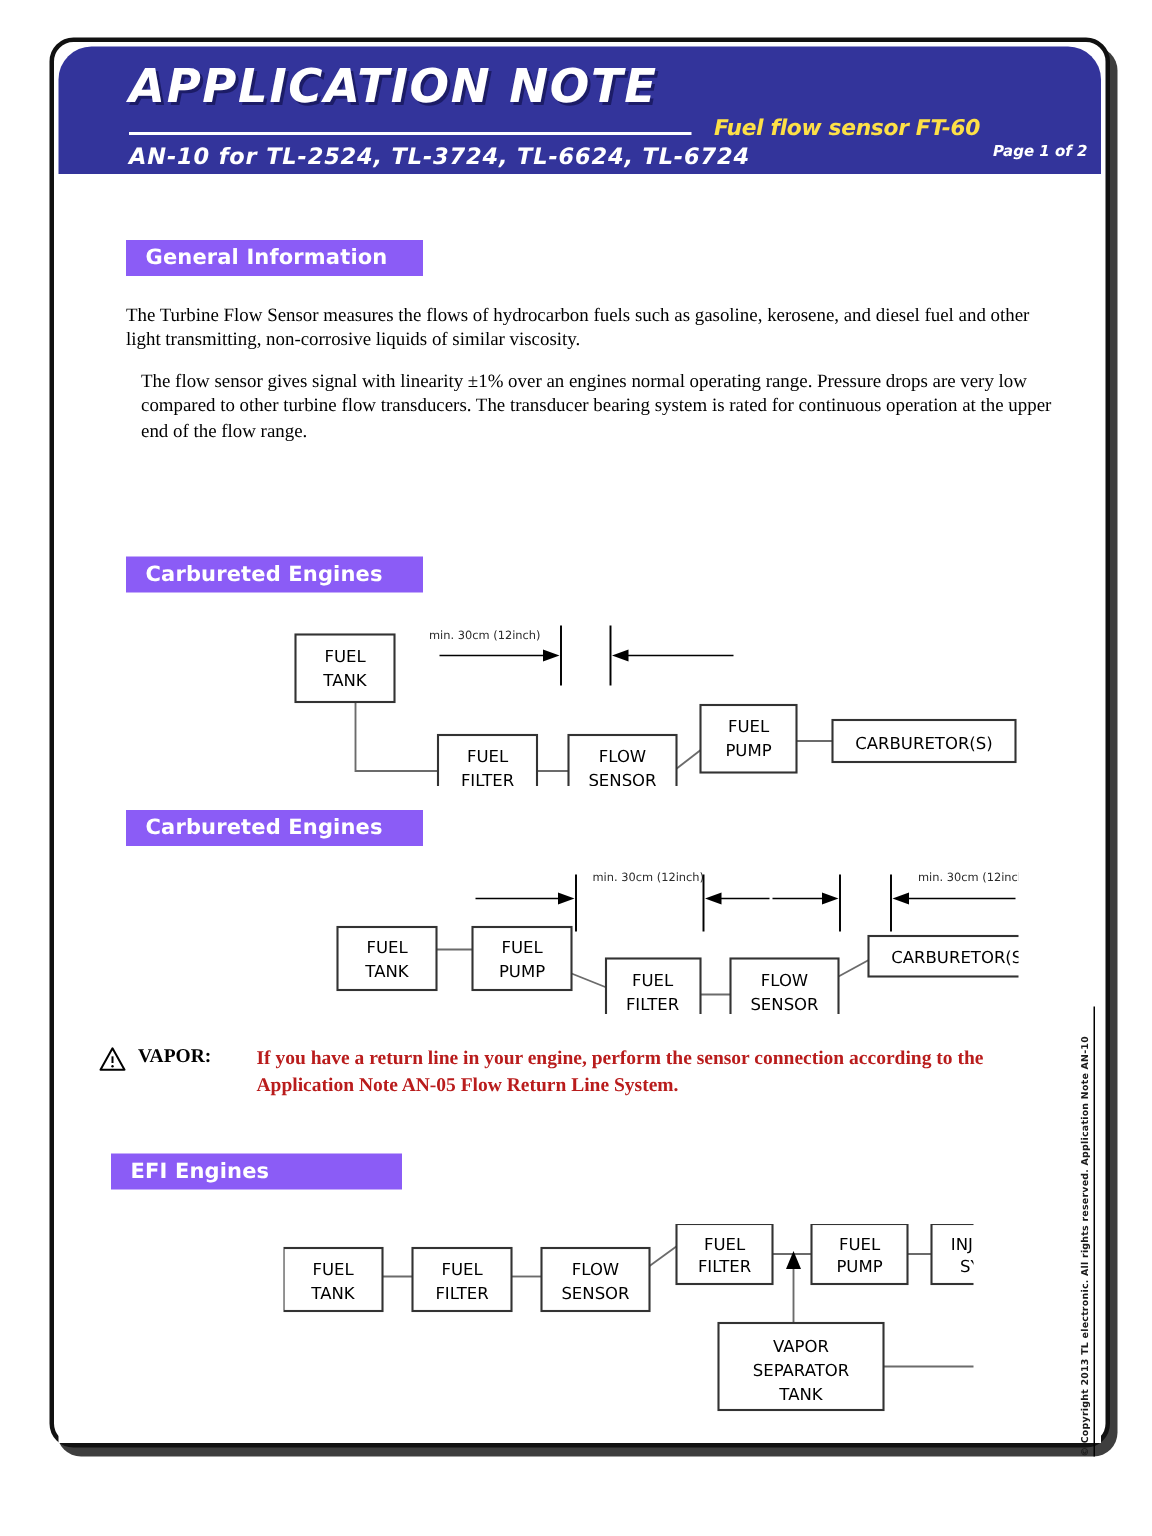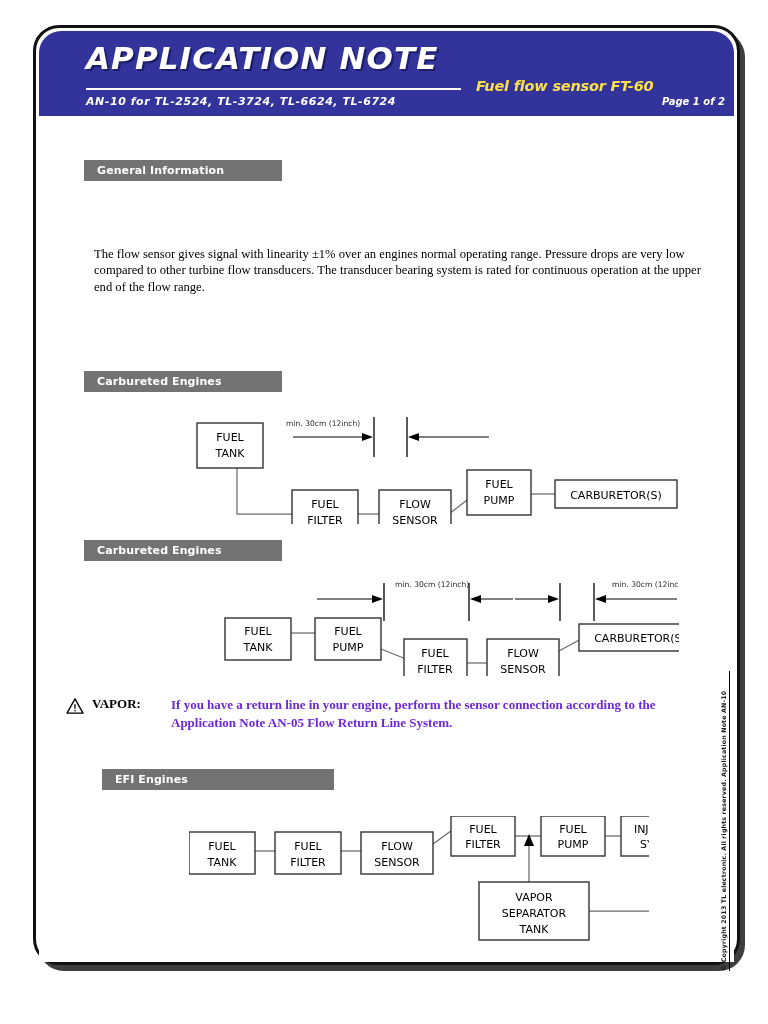--- a/index.html
+++ b/index.html
@@ -10,21 +10,21 @@
     font-family: "Liberation Serif", serif;
   }
 
   
   #page-sheet {
     position: absolute;
     left: 33px; top: 25px;
     width: 707px; height: 940px;
     background: #ffffff;
     border: 3px solid #111111;
-    border-radius: 26px;
+    border-radius: 16px;
     box-shadow: 5px 6px 0 0 rgba(20,20,20,0.82);
   }
 
   
   #header-band {
     position: absolute;
     left: 3px; top: 3px;
     width: 695px; height: 85px;
     background: #33349b;
     border-top-left-radius: 22px;
@@ -42,21 +42,21 @@
   }
   #title-rule {
     position: absolute; left: 47px; top: 57px;
     width: 375px; height: 0;
     border-top: 2px solid #ffffff;
   }
   #doc-subtitle {
     position: absolute; left: 47px; top: 64px;
     font-family: "DejaVu Sans", sans-serif;
     font-weight: bold; font-style: italic;
-    font-size: 11px; letter-spacing: 0.55px;
+    font-size: 15px; letter-spacing: 0.55px;
     color: #ffffff; white-space: nowrap;
   }
   #product-name {
     position: absolute; left: 437px; top: 47px;
     font-family: "DejaVu Sans", sans-serif;
     font-weight: bold; font-style: italic;
     font-size: 14.5px; letter-spacing: -0.2px;
     color: #fde047; white-space: nowrap;
   }
   #page-indicator {
@@ -69,25 +69,25 @@
   
   #page-body {
     position: absolute;
     left: 3px; top: 88px;
     width: 695px; height: 846px;
     background: #ffffff;
   }
 
   .section-bar {
     position: absolute;
-    background: #737373;
+    background: #8b5cf6;
     color: #ffffff;
     font-family: "DejaVu Sans", sans-serif;
     font-weight: bold;
-    font-size: 11px;
+    font-size: 14px;
     padding: 4px 16px 4px 13px;
     letter-spacing: 0.1px;
     white-space: nowrap;
   }
 
   .body-par {
     position: absolute;
     font-family: "Liberation Serif", serif;
     font-size: 12.6px;
     line-height: 1.30;
@@ -99,21 +99,21 @@
   #note-block { position: absolute; left: 27px; top: 580px; width: 640px; }
   #warn-icon { position: absolute; left: 0; top: 2px; width: 18px; height: 16px; }
   #note-label {
     position: absolute; left: 26px; top: 0;
     font-family: "Liberation Serif", serif;
     font-size: 13px; font-weight: bold; color: #000;
   }
   #note-text {
     position: absolute; left: 105px; top: 0; width: 540px;
     font-family: "Liberation Serif", serif;
-    font-size: 13px; font-weight: bold; line-height: 1.42; color: #6d28d9;
+    font-size: 13px; font-weight: bold; line-height: 1.42; color: #b91c1c;
   }
 
   
   #copyright-side {
     position: absolute;
     right: 4px; top: 555px;
     width: 16px; height: 300px;
   }
   #copyright-text {
     position: absolute;
@@ -165,20 +165,21 @@
     <div id="title-rule"></div>
     <div id="doc-subtitle">AN-10 for TL-2524, TL-3724, TL-6624, TL-6724</div>
     <div id="product-name">Fuel flow sensor FT-60</div>
     <div id="page-indicator">Page 1 of 2</div>
   </div>
 
   <div id="page-body">
 
     <div class="section-bar" style="left:45px; top:44px; width:198px;">General Information</div>
 
+    <div class="body-par" style="left:45px; top:86px; width:610px;">The Turbine Flow Sensor measures the flows of hydrocarbon fuels such as gasoline, kerosene, and diesel fuel and other light transmitting, non-corrosive liquids of similar viscosity.</div>
 
     <div class="body-par" style="left:55px; top:130px; width:615px;">The flow sensor gives signal with linearity ±1% over an engines normal operating range. Pressure drops are very low compared to other turbine flow transducers. The transducer bearing system is rated for continuous operation at the upper end of the flow range.</div>
 
     <div class="section-bar" style="left:45px; top:255px; width:198px;">Carbureted Engines</div>
 
     <div class="diagram" style="left:120px; top:293px;">
       <svg width="520" height="115" viewBox="0 0 520 115">
 
         <path class="pipe" d="M 78 58 L 78 105 L 135 105"></path>
         <path class="pipe" d="M 196 105 L 222 105"></path>
@@ -286,21 +287,21 @@
     <div id="note-block">
       <svg id="warn-icon" viewBox="0 0 20 18">
         <path d="M10 1 L19 17 L1 17 Z" fill="none" stroke="#000" stroke-width="1.5" stroke-linejoin="round"></path>
         <line x1="10" y1="7" x2="10" y2="12" stroke="#000" stroke-width="1.5"></line>
         <circle cx="10" cy="14.4" r="0.9" fill="#000"></circle>
       </svg>
       <div id="note-label">VAPOR:</div>
       <div id="note-text">If you have a return line in your engine, perform the sensor connection according to the Application Note AN-05 Flow Return Line System.</div>
     </div>
 
-    <div class="section-bar" style="left:35px; top:653px; width:232px;margin-left:28px;">EFI Engines</div>
+    <div class="section-bar" style="left:35px; top:653px; width:194px;">EFI Engines</div>
 
     <div class="diagram" style="left:150px; top:700px;">
       <svg width="460" height="130" viewBox="0 0 460 130">
 
         <path class="pipe" d="M 66 35 L 88 35"></path>
         <path class="pipe" d="M 152 35 L 172 35"></path>
         <path class="pipe" d="M 244 28 L 266 12"></path>
         <path class="pipe" d="M 326 20 L 352 20"></path>
         <path class="pipe" d="M 416 20 L 434 20"></path>
 

